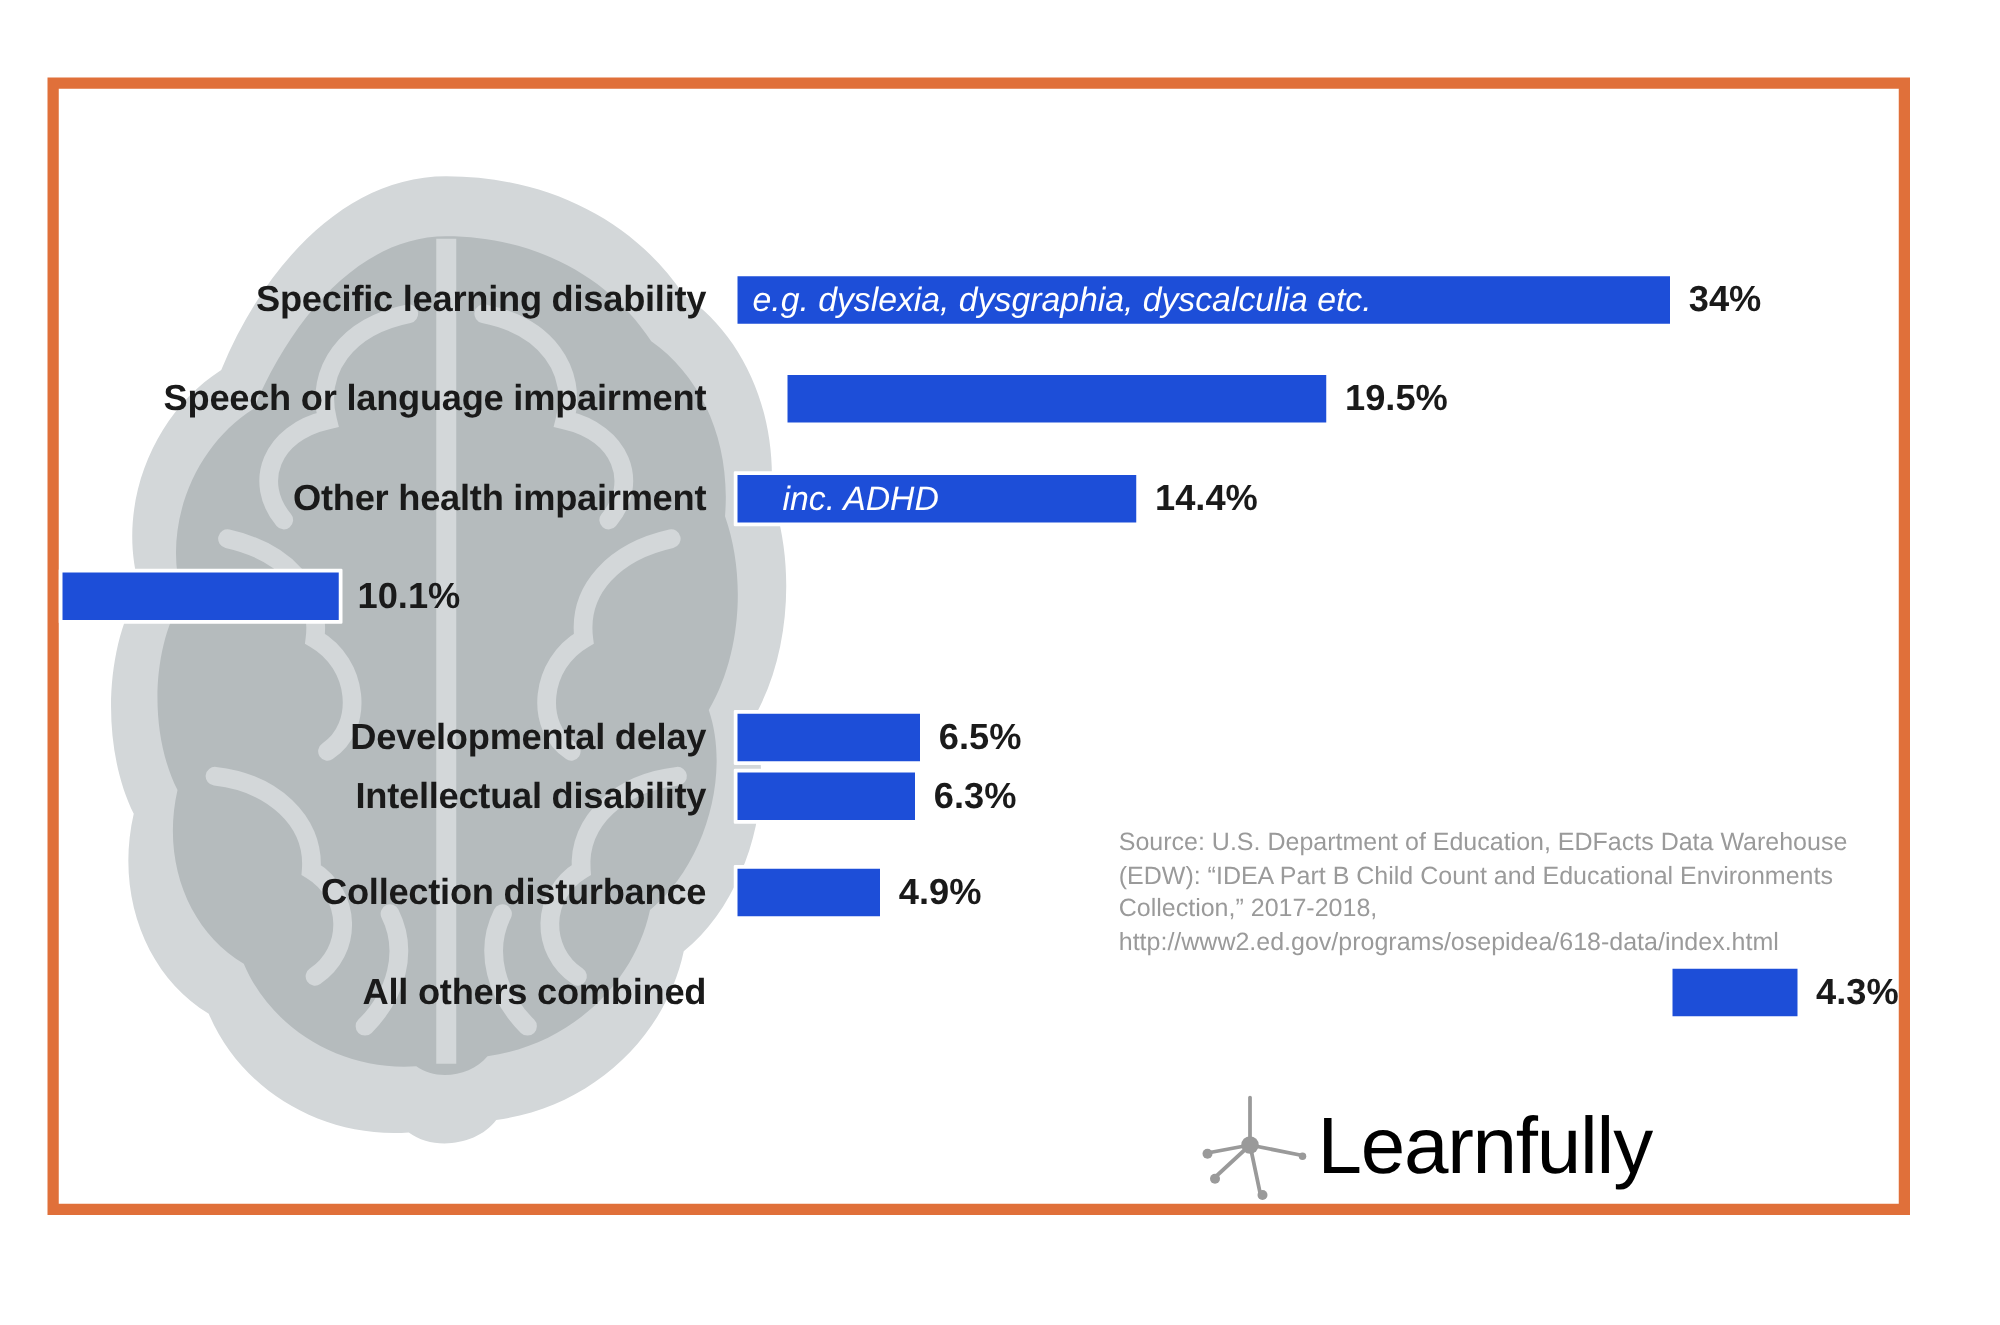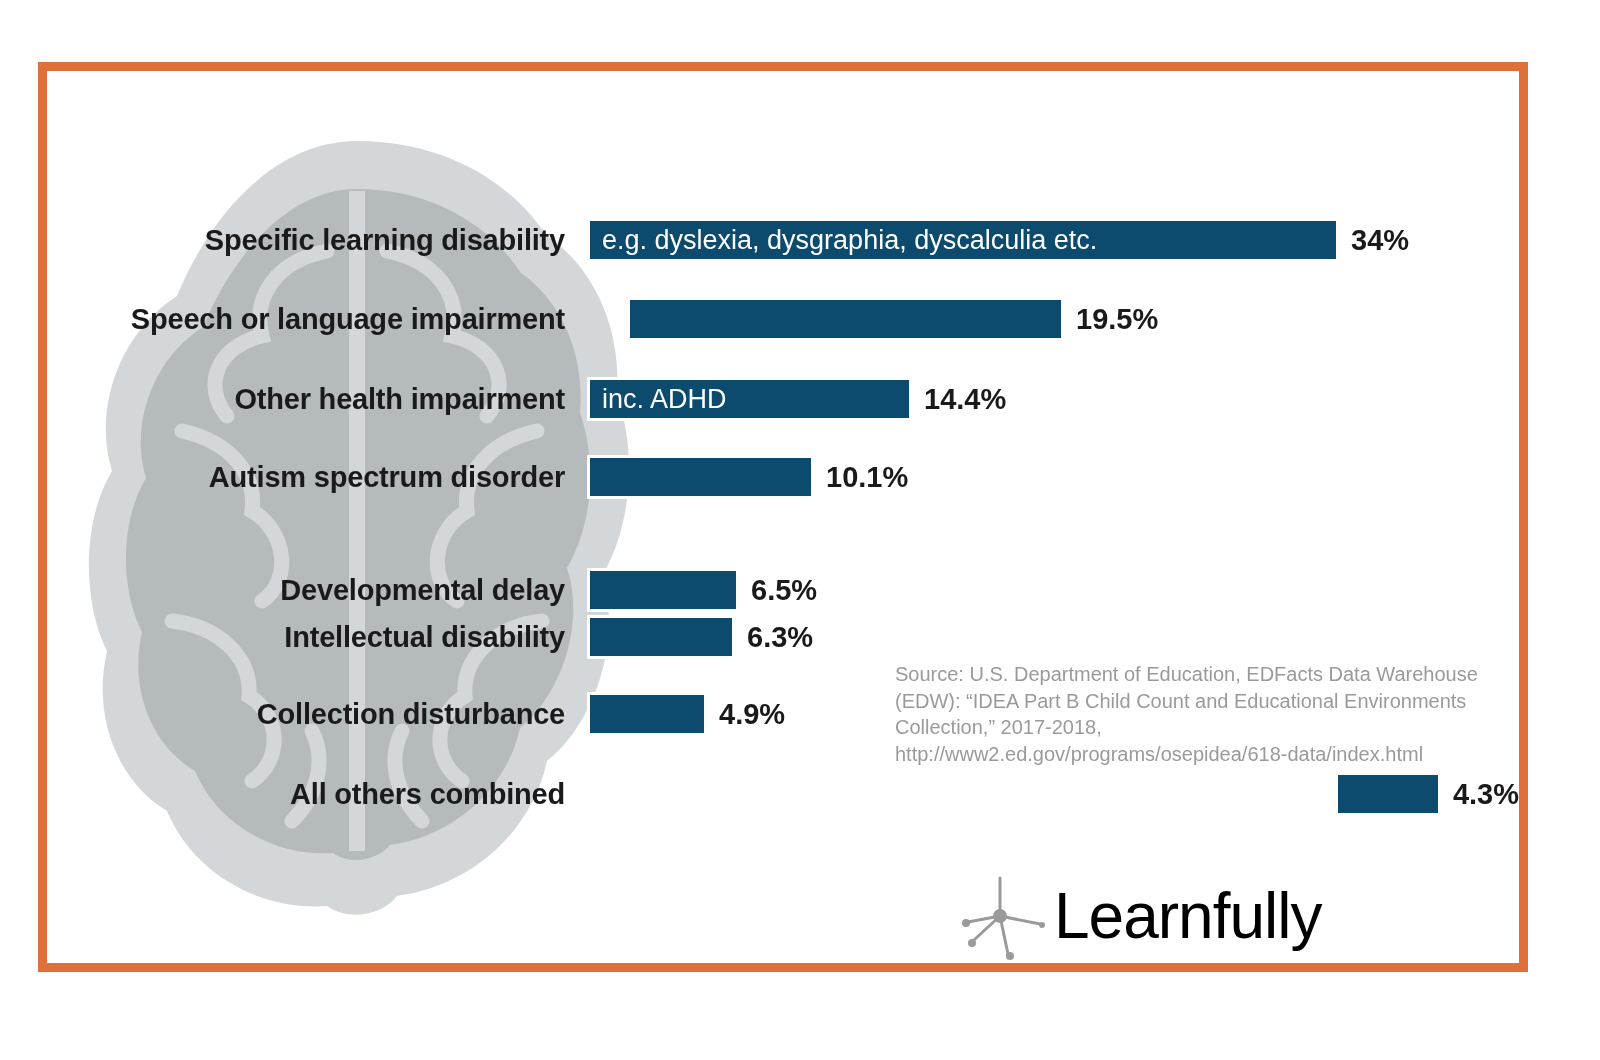--- a/index.html
+++ b/index.html
@@ -68,26 +68,27 @@
 
   .bar-area {
     position: relative;
     display: flex;
     align-items: center;
     height: 46px;
   }
 
   .bar {
     height: 44px;
-    background: #0c4a6e;
+    background: #1d4ed8;
     border: 3px solid #ffffff;
     box-sizing: border-box;
     display: flex;
     align-items: center;
     border-radius: 1px;
+    font-style: italic;
   }
 
   .bar-note {
     color: #ffffff;
     font-size: 27px;
     padding-left: 12px;
     white-space: nowrap;
     font-weight: normal;
   }
 
@@ -206,29 +207,28 @@
         <div class="bar" style="width:437px;">
           <span class="bar-note"></span>
         </div>
         <span class="bar-value">19.5%</span>
       </div>
     </div>
 
     <div class="row" style="top:305px;">
       <div class="row-label">Other health impairment</div>
       <div class="bar-area">
-        <div class="bar" style="width:325px;">
+        <div class="bar" style="width:325px;padding-left:24px;">
           <span class="bar-note">inc. ADHD</span>
         </div>
         <span class="bar-value">14.4%</span>
       </div>
     </div>
 
     <div class="row" style="top:383px;">
-      <div class="row-label">Autism spectrum disorder</div>
       <div class="bar-area">
         <div class="bar" style="width:227px;">
           <span class="bar-note"></span>
         </div>
         <span class="bar-value">10.1%</span>
       </div>
     </div>
 
     <div class="row" style="top:462px;margin-top:34px;">
       <div class="row-label">Developmental delay</div>

